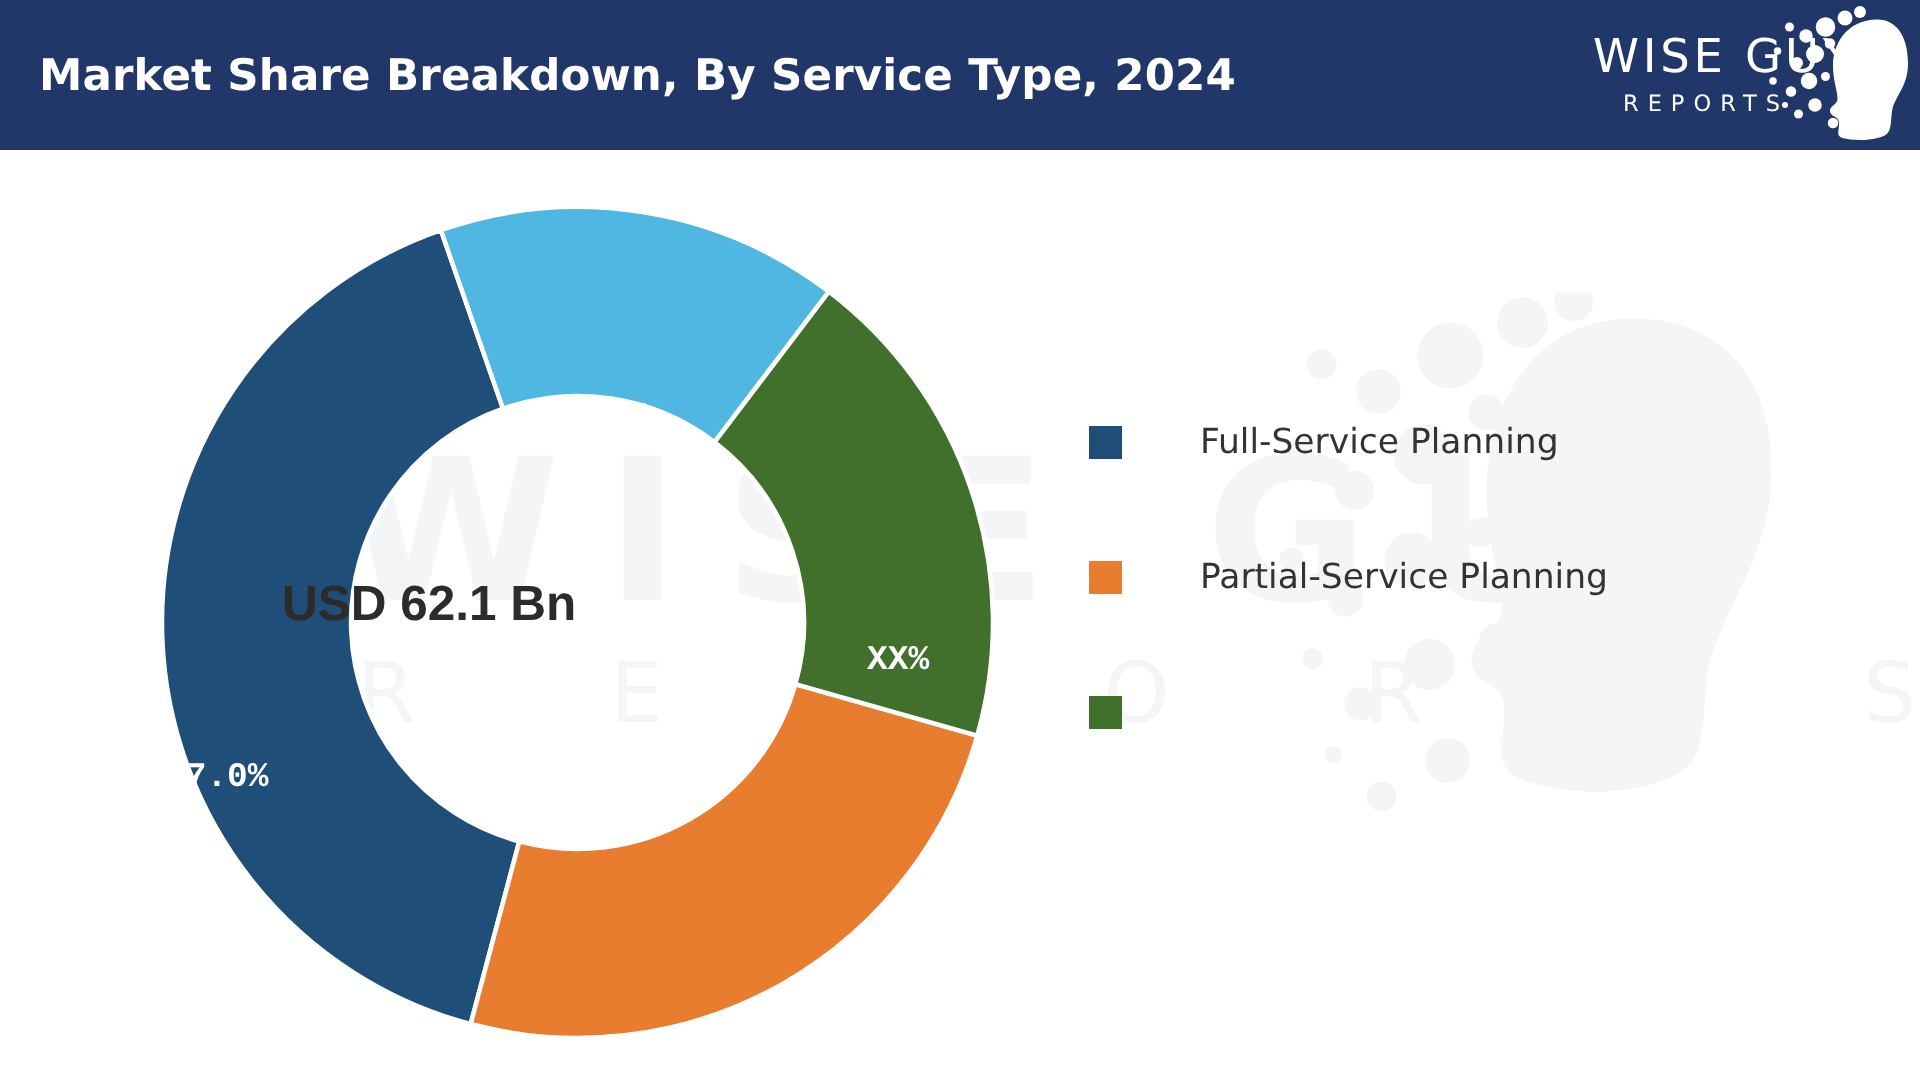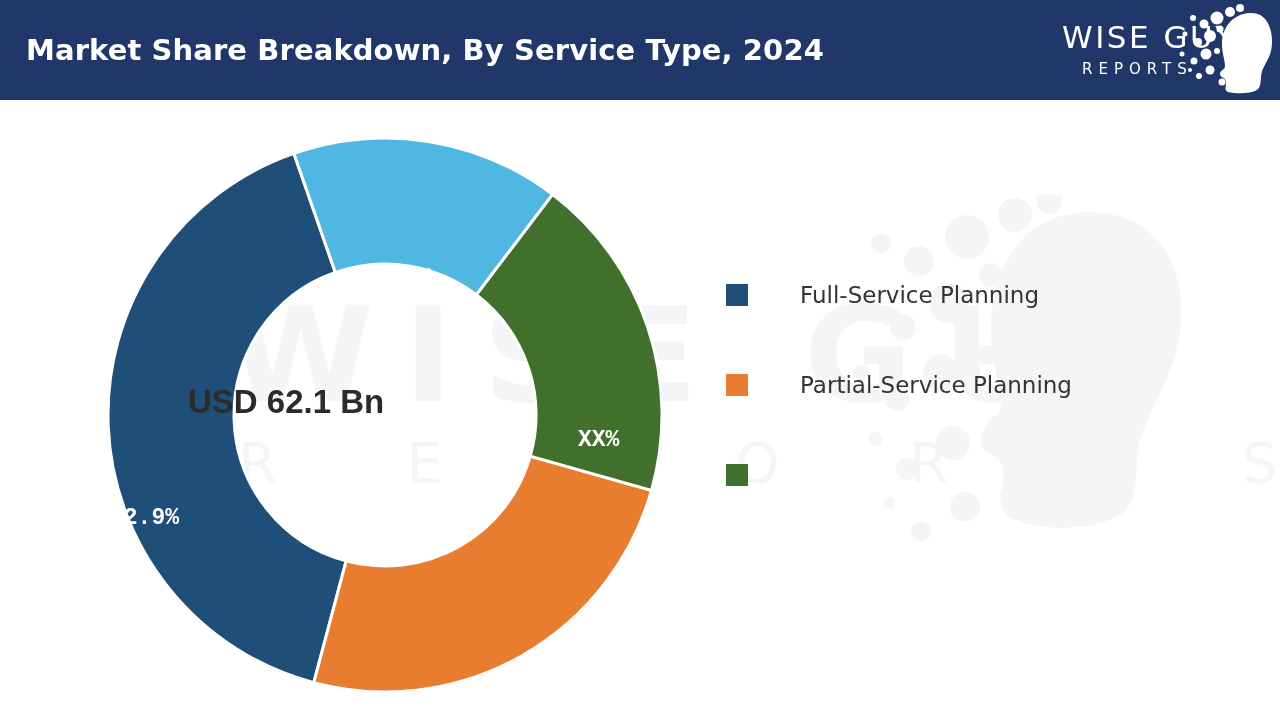--- a/index.html
+++ b/index.html
@@ -227,21 +227,21 @@
                L 240.3526466751098 147.43222126709867 A 150.965 150.965 0 0 0 251.18194788140124 435.88896481474444 Z" fill="#1F4E79" stroke="#ffffff" stroke-width="3"></path>
           <path d="M 556.534384207612 365.4216284302391 A 277 277 0 0 1 218.77421629614912 557.6861739720082
                L 251.18194788140124 435.88896481474444 A 150.965 150.965 0 0 0 435.26123939314857 331.1047874944803 Z" fill="#E87D2F" stroke="#ffffff" stroke-width="3"></path>
           <path d="M 457.47395481687784 69.36121270729763 A 277 277 0 0 1 556.534384207612 365.4216284302391
                L 435.26123939314857 331.1047874944803 A 150.965 150.965 0 0 0 381.27330537519845 169.75186092547722 Z" fill="#40702B" stroke="#ffffff" stroke-width="3"></path>
           <path d="M 198.90393885341246 28.40774544421771 A 277 277 0 0 1 457.47395481687784 69.36121270729763
                L 381.27330537519845 169.75186092547722 A 150.965 150.965 0 0 0 240.35264667510978 147.43222126709867 Z" fill="#50B7E2" stroke="#ffffff" stroke-width="3"></path>
         </svg>
     </div>
 
-    <div class="slice-label" id="lbl-0" style="left: 110px; top: 405px;">72.9%</div>
+    <div class="slice-label" id="lbl-0" style="left: 110px; top: 405px;">17.0%</div>
     <div class="slice-label" id="lbl-1" style="left: 466px; top: 602px;">XX%</div>
     <div class="slice-label" id="lbl-2" style="left: 578px; top: 327px;">XX%</div>
     <div class="slice-label" id="lbl-3" style="left: 390px; top: 165px;">XX%</div>
 
     <div class="center-label">USD 62.1 Bn</div>
 
     <div class="legend">
       <div class="legend-item">
         <span class="legend-swatch" id="sw-0" style="background: rgb(31, 78, 121);"></span>
         <span class="legend-text">Full-Service Planning</span>

